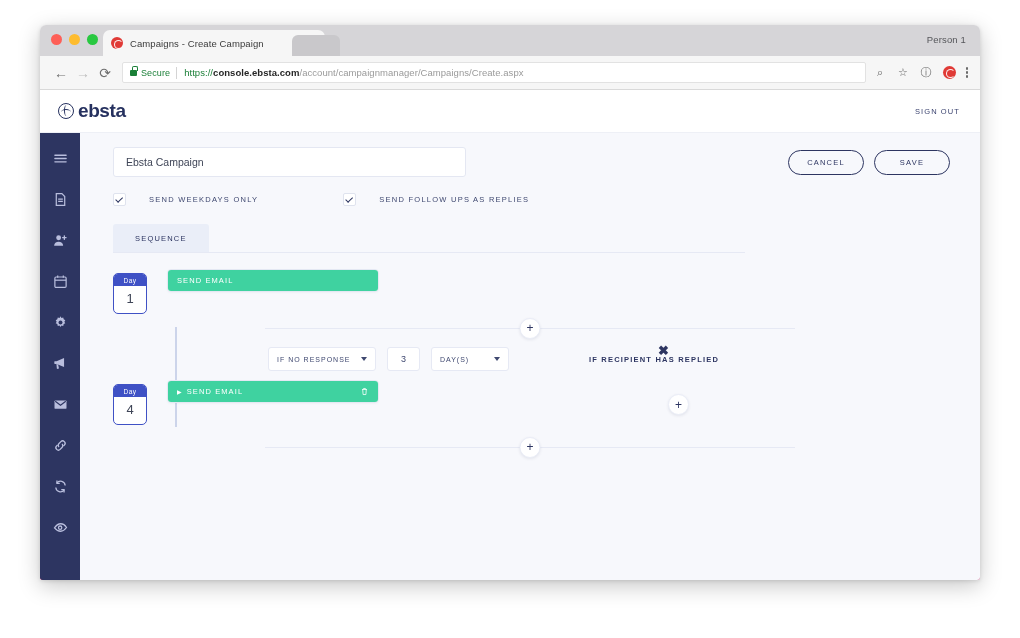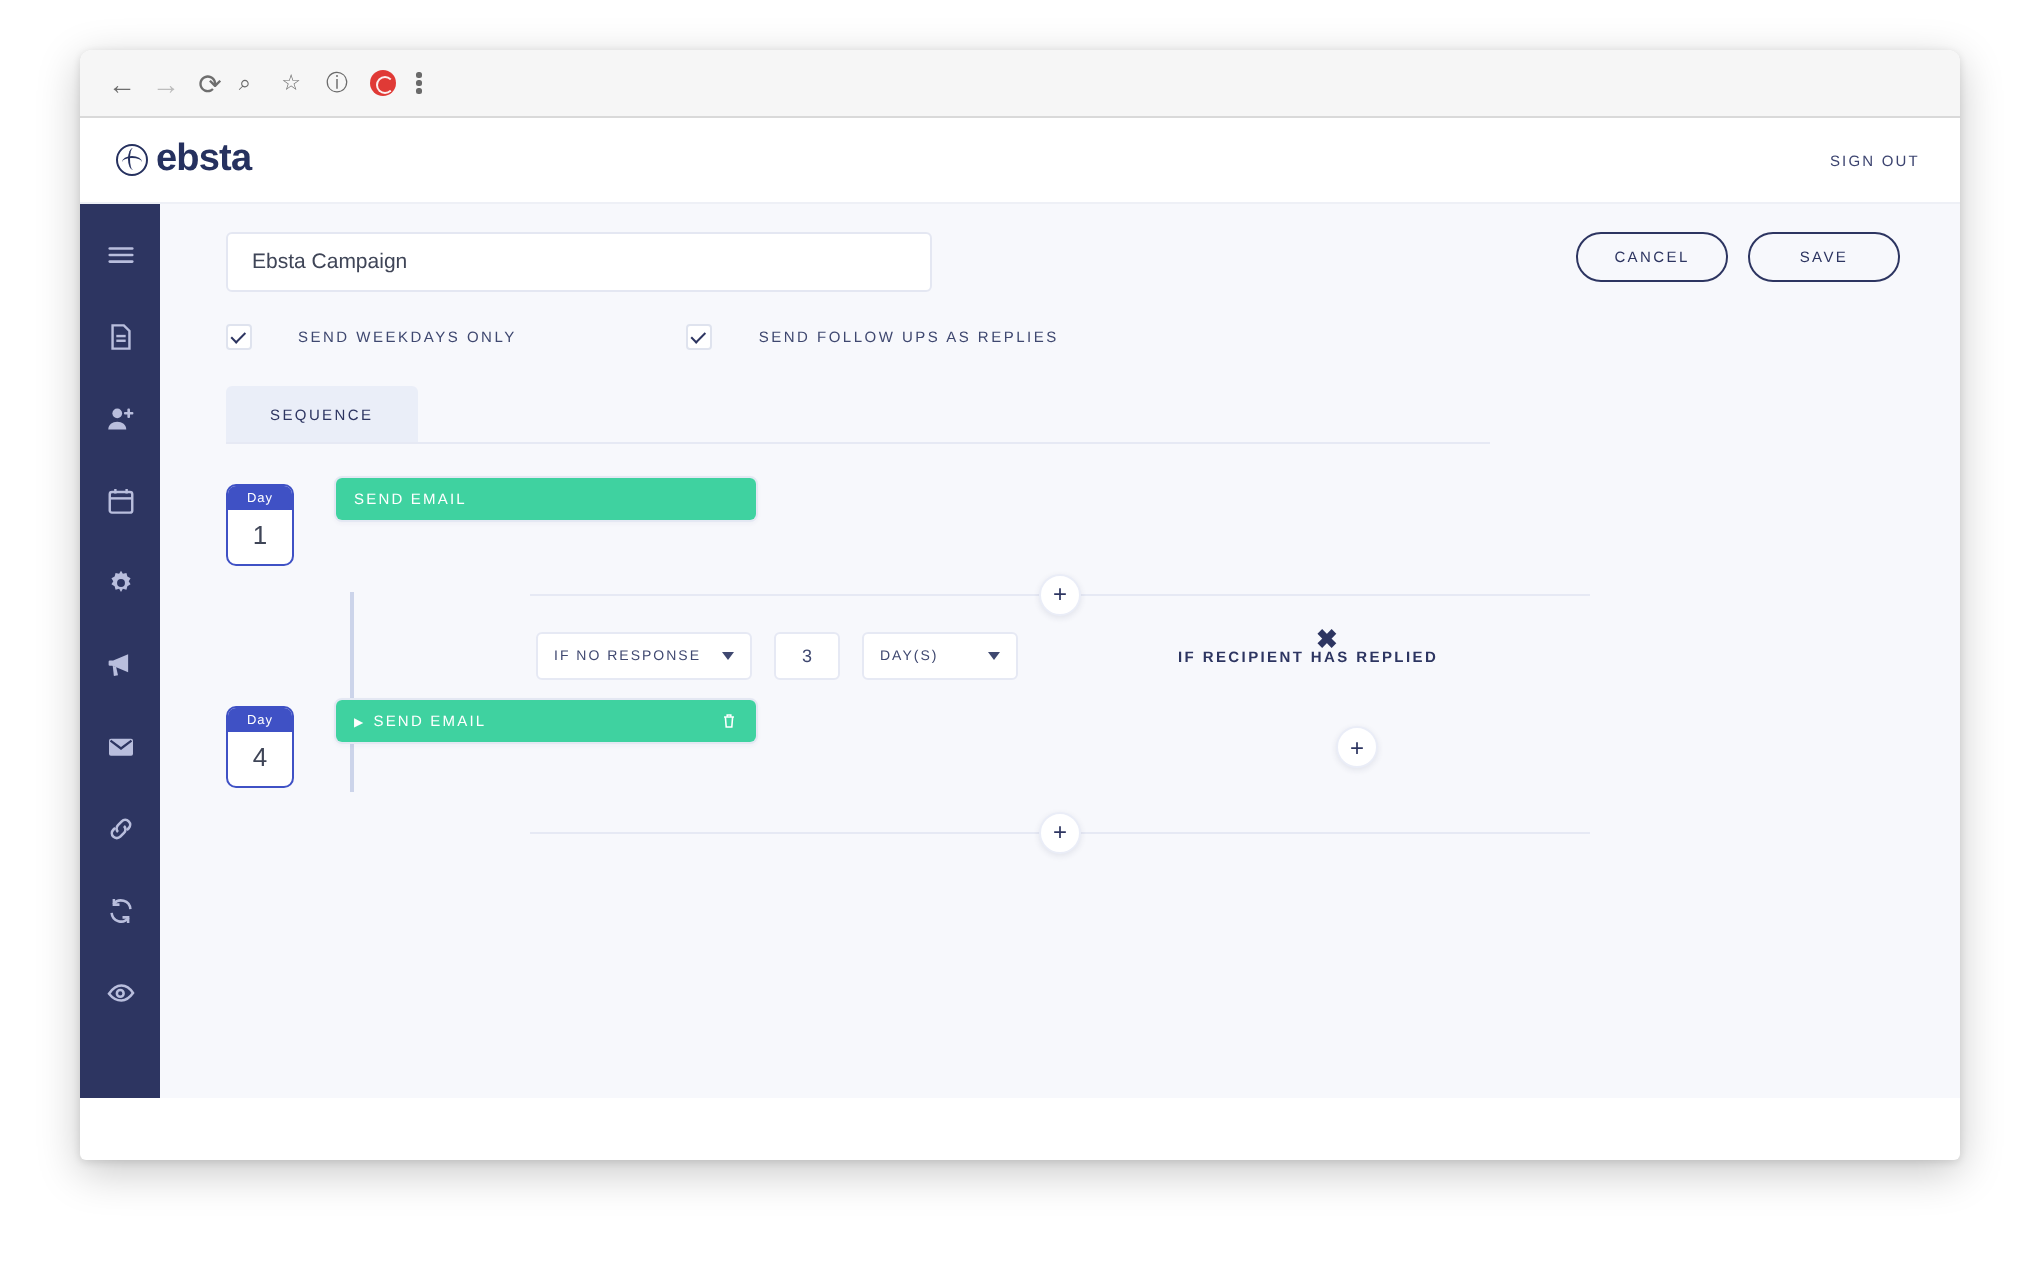--- a/index.html
+++ b/index.html
@@ -247,21 +247,21 @@
   .content {
     position: absolute;
     left: 40px; top: 43px;
     right: 0; bottom: 0;
     background: #f7f8fc;
     overflow: hidden;
   }
 
   .top-row {
     display: flex;
-    align-items: flex-start;
+    align-items: center;
     padding: 14px 30px 0 33px;
   }
   .campaign-input {
     width: 353px; height: 30px;
     background: #ffffff;
     border: 1px solid #e4e7f2;
     border-radius: 3px;
     font-size: 10.5px;
     color: #3f4557;
     padding: 0 12px;
@@ -509,25 +509,47 @@
     font-size: 12px;
     line-height: 1;
     cursor: pointer;
   }
 </style>
 </head>
 <body>
 
 <div class="browser-window">
 
+  <div class="tabstrip">
+    <div class="traffic-lights">
+      <span class="light red"></span>
+      <span class="light yellow"></span>
+      <span class="light green"></span>
+    </div>
+    <div class="tab">
+      <span class="tab-favicon"></span>
+      <span class="tab-title">Campaigns - Create Campaign</span>
+      <span class="tab-close">×</span>
+    </div>
+    <div class="tab-ghost"></div>
+    <div class="profile-label">Person 1</div>
+  </div>
 
   <div class="toolbar">
     <div class="nav-btn">←</div>
     <div class="nav-btn disabled">→</div>
     <div class="nav-btn">⟳</div>
+    <div class="omnibox">
+      <span class="lock-icon"></span>
+      <span class="secure-word">Secure</span>
+      <span class="url-sep"></span>
+      <span class="url">
+        <span class="scheme">https://</span><span class="host">console.ebsta.com</span><span class="path">/account/campaignmanager/Campaigns/Create.aspx</span>
+      </span>
+    </div>
     <div class="tb-icons">
       <span class="tb-ico">⌕</span>
       <span class="tb-ico">☆</span>
       <span class="tb-ico">ⓘ</span>
       <span class="ext-dot"></span>
       <span class="kebab">
           <i></i>
           <i></i>
           <i></i>
         </span>

